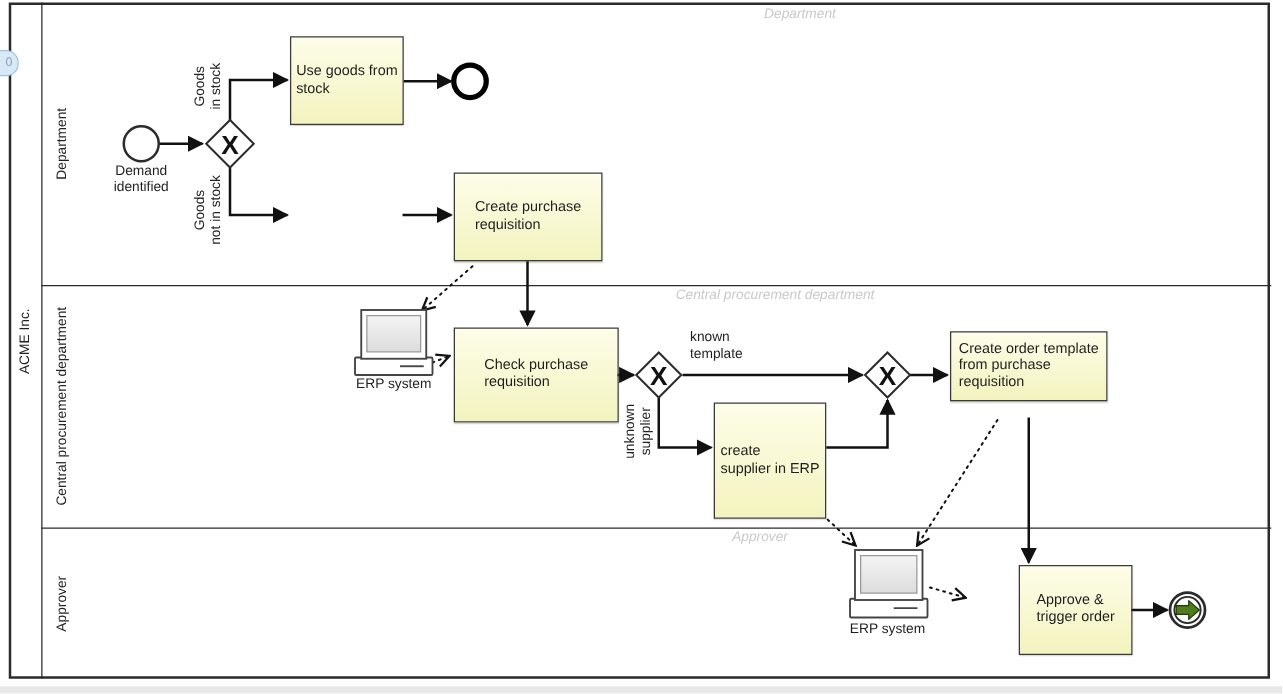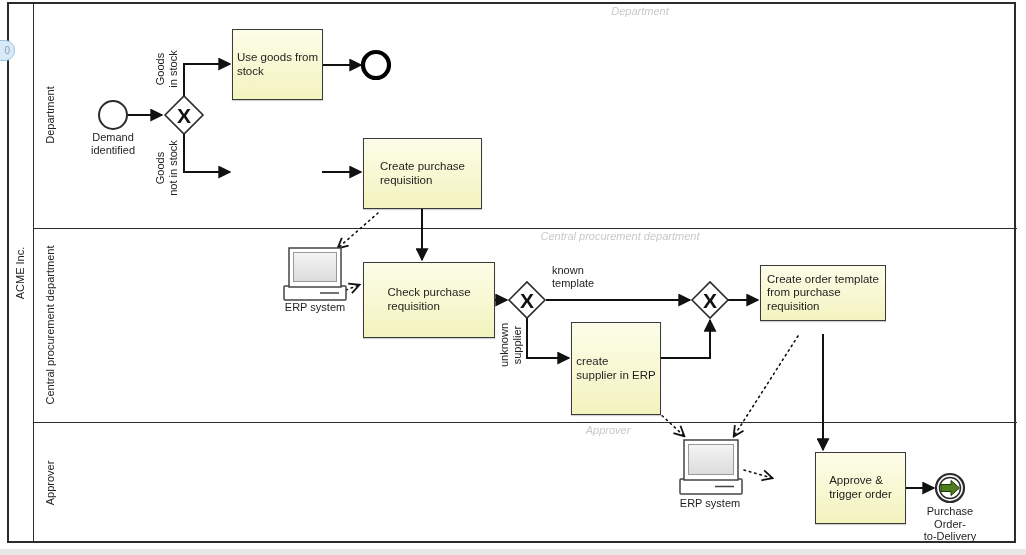--- a/index.html
+++ b/index.html
@@ -156,17 +156,15 @@
   <div class="abs rotml" style="left:167px;top:69px;">Goods
 in stock</div>
   <div class="abs rotml" style="left:167px;top:168px;">Goods
 not in stock</div>
   <div class="abs lbl-left" style="left:552px;top:264px;">known
 template</div>
   <div class="abs rotml" style="left:511px;top:345px;">unknown
 supplier</div>
   <div class="abs lbl" style="left:315px;top:301px;">ERP system</div>
   <div class="abs lbl" style="left:710px;top:497px;">ERP system</div>
-  <div class="abs lbl" style="left:950px;top:505px;">Purchase Order-
-to-Delivery</div>
 
   <div class="abs bottom-strip"></div>
 </div>
 
 </body></html>

